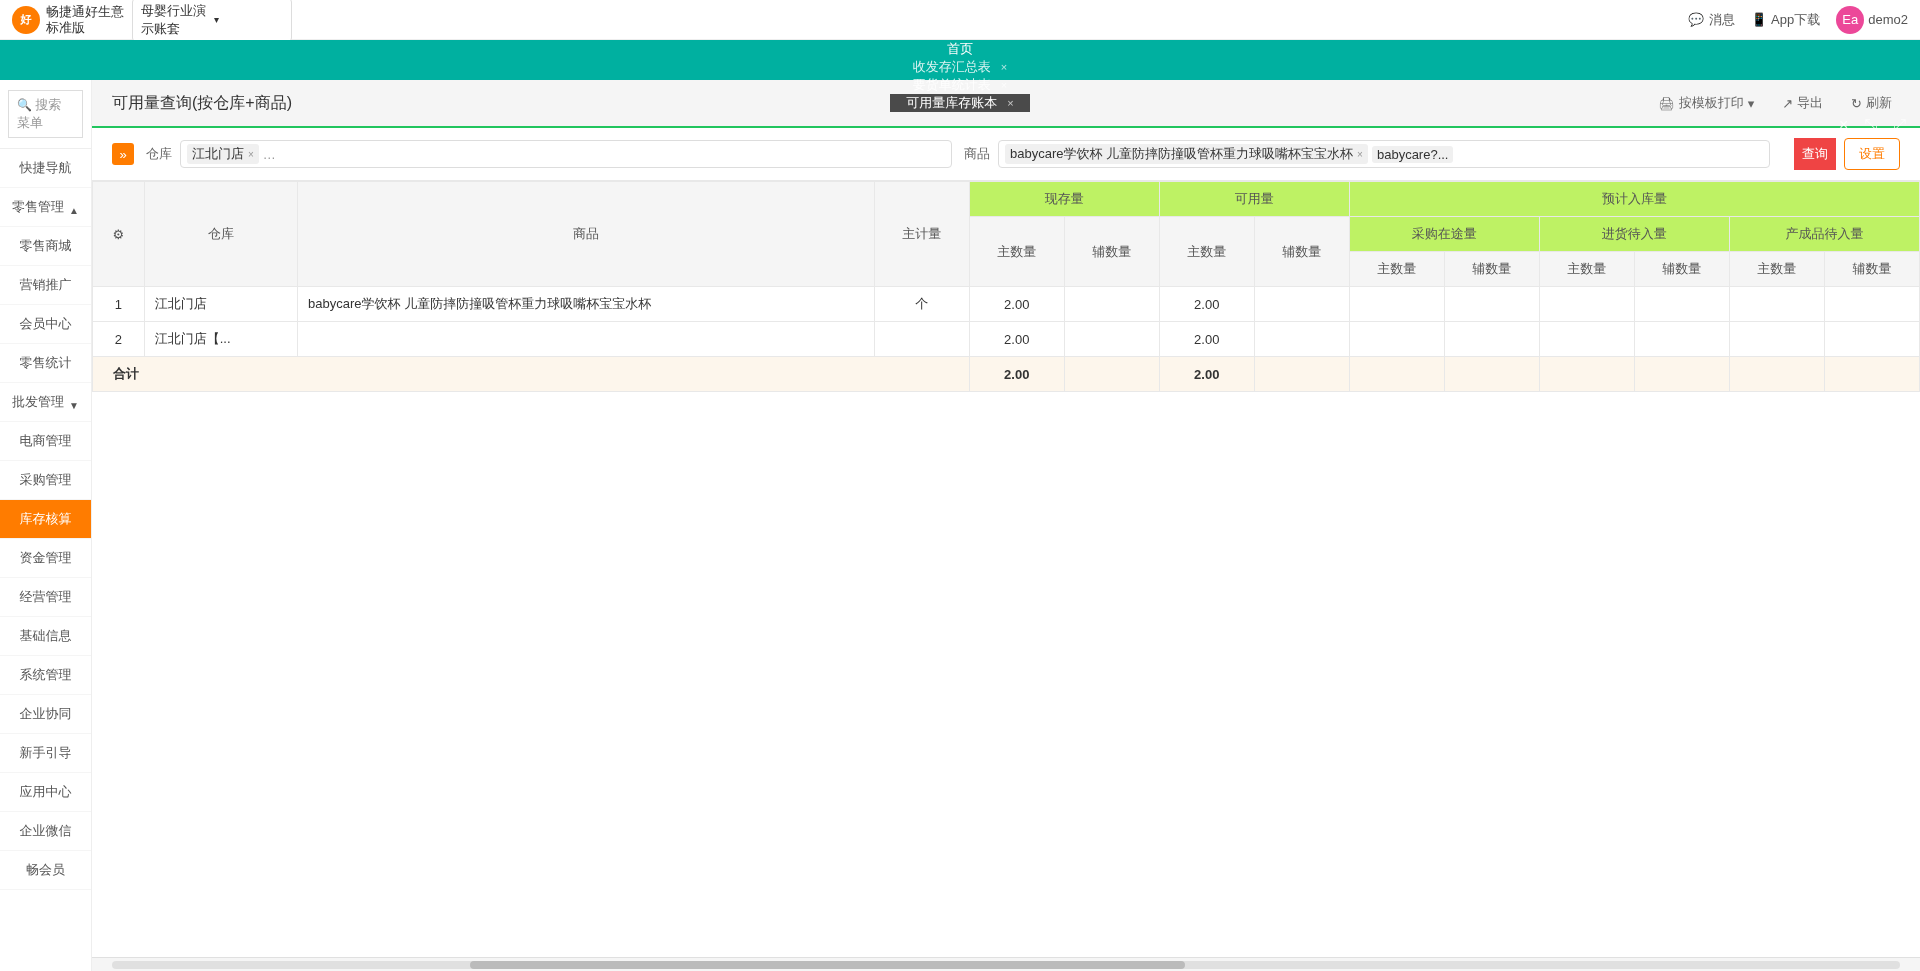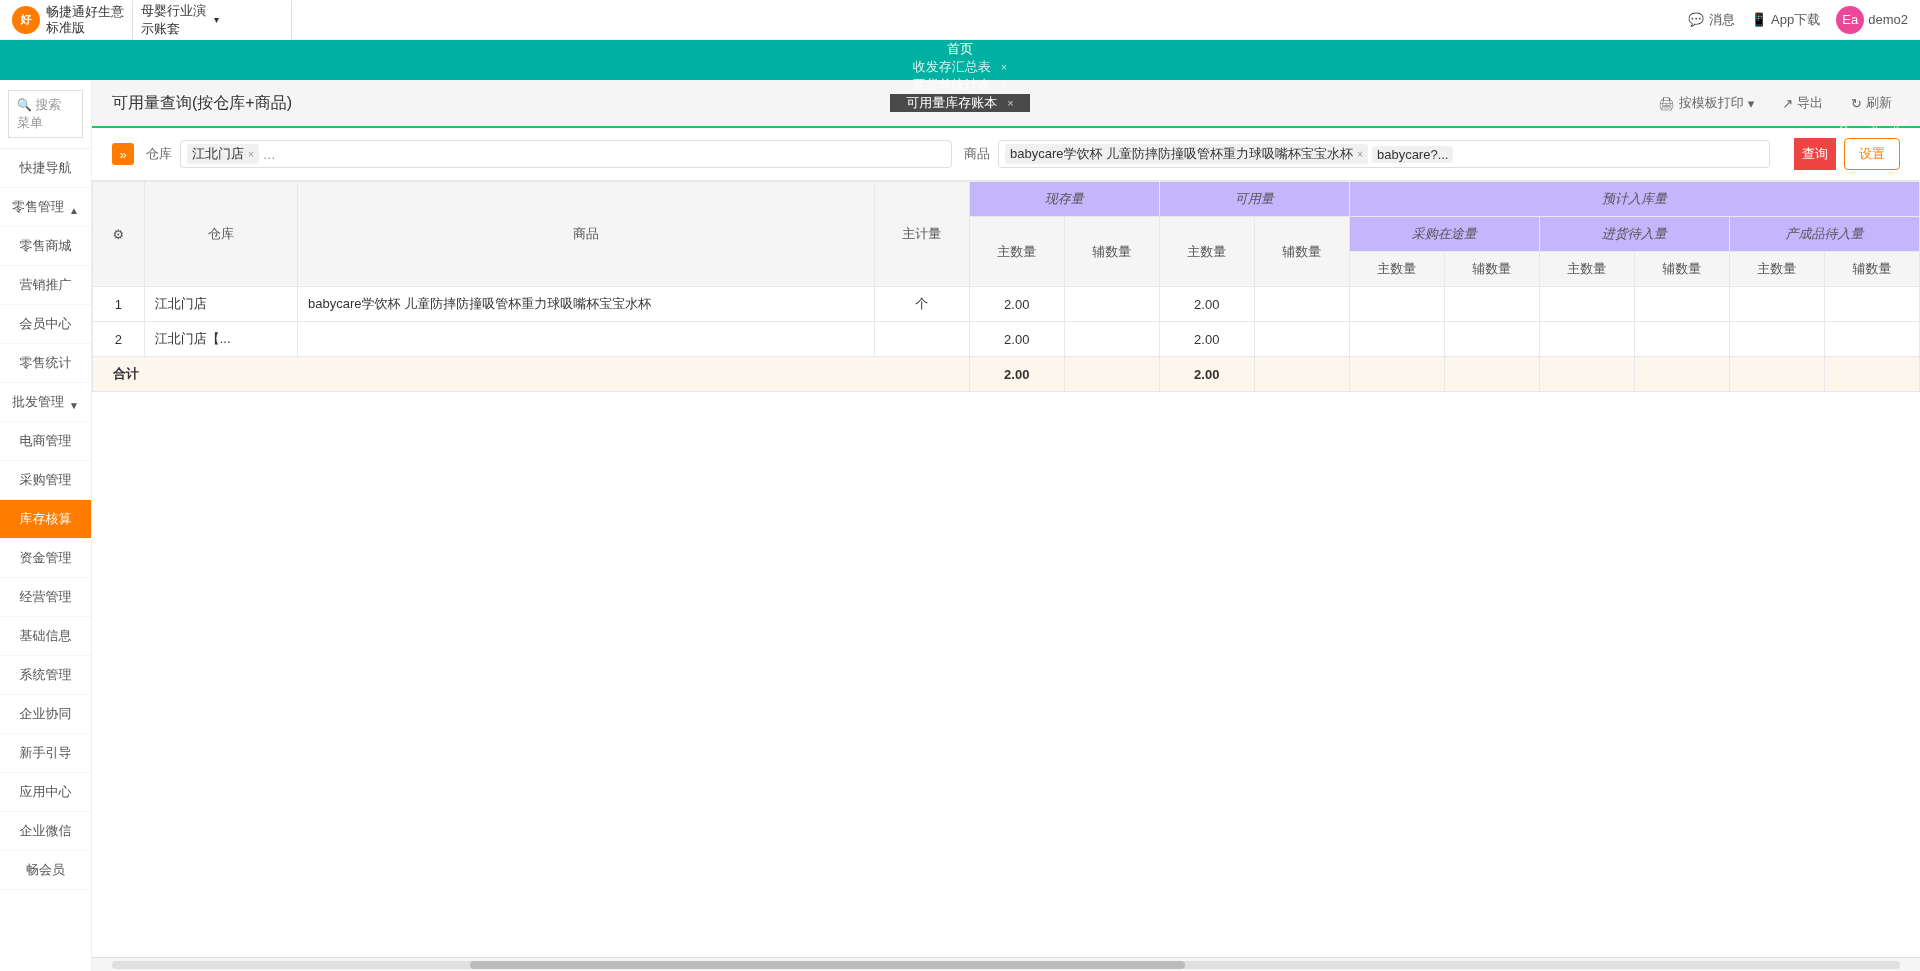--- a/index.html
+++ b/index.html
@@ -318,22 +318,21 @@
       padding: 8px 10px;
       text-align: center;
       white-space: nowrap;
     }
     .data-table th {
       background: #f5f5f5;
       color: #555;
       font-weight: normal;
     }
     .data-table th.group-header {
-      background: #c4b5fd;
-      font-style: italic;
+      background: #bef264;
     }
     .data-table td.text-left { text-align: left; }
     .data-table tbody tr td { color: #333; }
     .data-table tfoot td {
       background: #fdf6ec;
       font-weight: bold;
       color: #333;
     }
 
     

